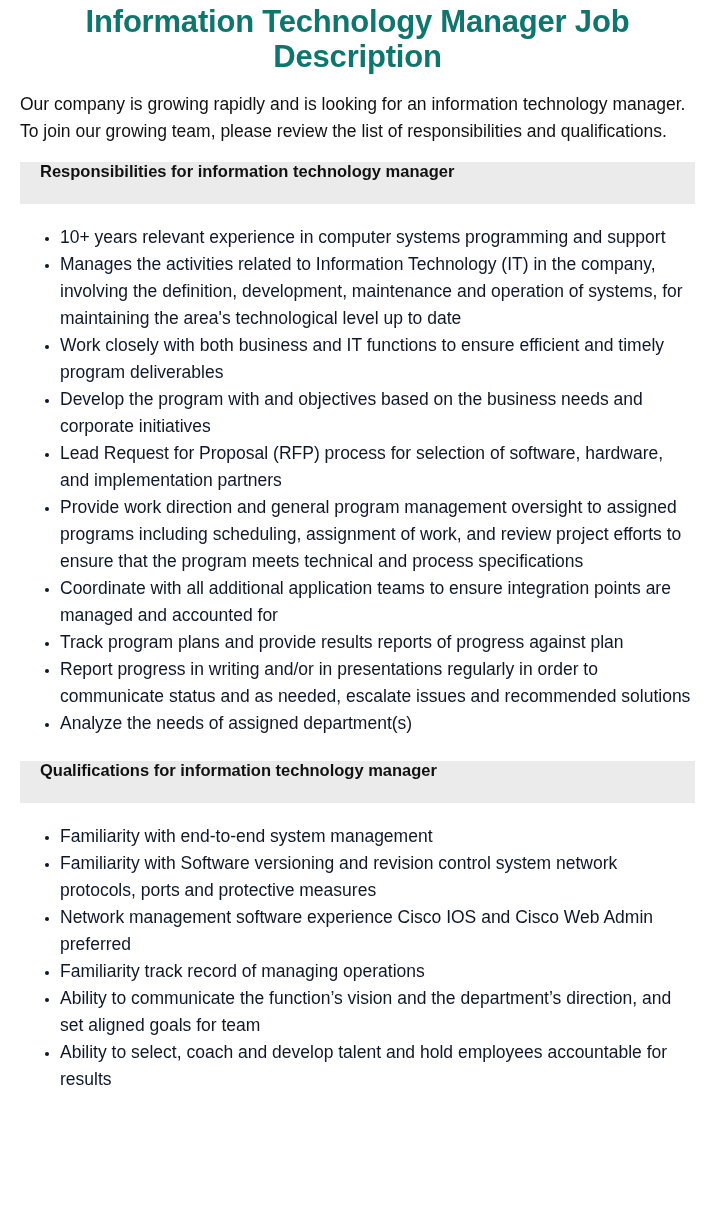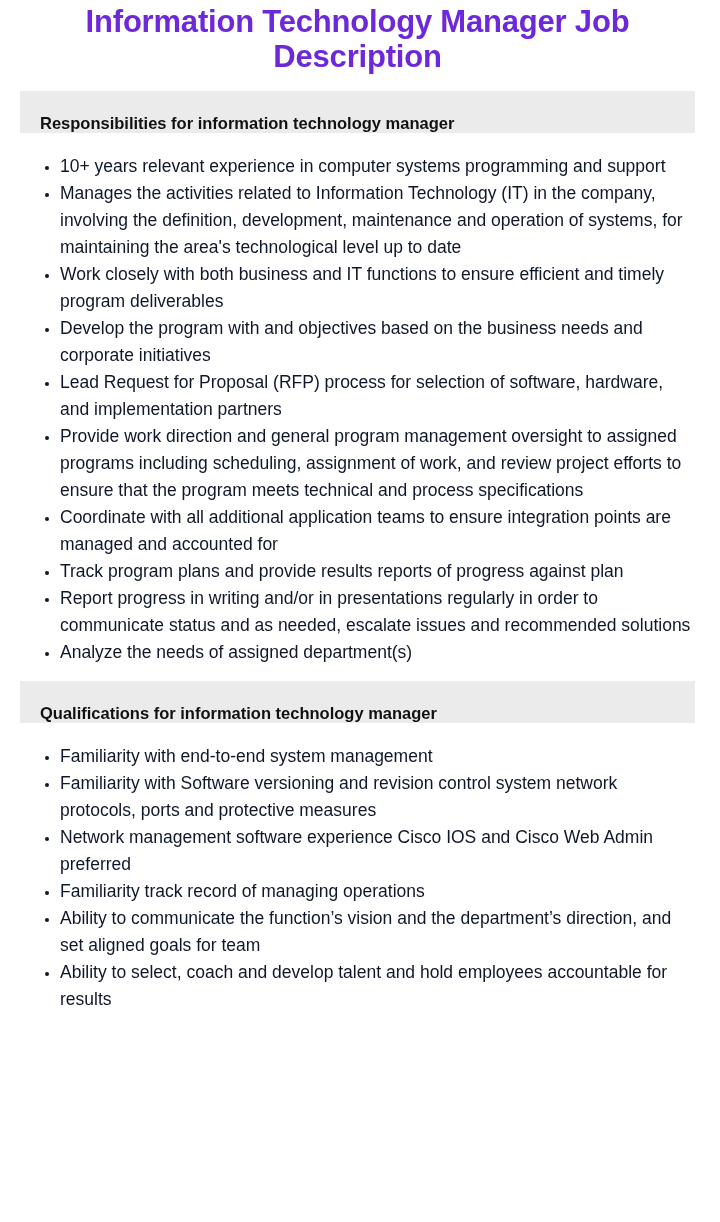--- a/index.html
+++ b/index.html
@@ -17,64 +17,65 @@
     .page {
       padding: 0 25px 0 20px;
     }
     h1.title {
       margin: 0;
       padding-top: 4px;
       text-align: center;
       font-size: 31px;
       line-height: 35px;
       font-weight: 700;
-      color: #6d28d9;
+      color: #0f766e;
       letter-spacing: -0.2px;
     }
     p.intro {
       margin: 17px 0 0 0;
       font-size: 17.5px;
       line-height: 27px;
       color: #111111;
     }
     .section-header {
       margin-top: 17px;
       background: #ebebeb;
       height: 42px;
       display: flex;
-      align-items: flex-end;
+      align-items: flex-start;
       padding-left: 20px;
       font-size: 16.5px;
       font-weight: 700;
       color: #111111;
     }
     ul.bullets {
       margin: 20px 0 0 0;
       padding-left: 40px;
       list-style: disc;
     }
     ul.bullets li {
       font-size: 17.5px;
       line-height: 27px;
       color: #0f172a;
       padding-left: 0;
     }
     ul.bullets li::marker {
       font-size: 14px;
     }
     .section-header.second {
-      margin-top: 15px;
+      margin-top: 24px;
     }
   </style>
 </head>
 <body>
 
 <div class="page">
   <h1 class="title">Information Technology Manager Job Description</h1>
 
+  <p class="intro">Our company is growing rapidly and is looking for an information technology manager. To join our growing team, please review the list of responsibilities and qualifications.</p>
 
   <div class="section-header">
     <span>Responsibilities for information technology manager</span>
   </div>
 
   <ul class="bullets">
     <li>10+ years relevant experience in computer systems programming and support</li>
     <li>Manages the activities related to Information Technology (IT) in the company, involving the definition, development, maintenance and operation of systems, for maintaining the area's technological level up to date</li>
     <li>Work closely with both business and IT functions to ensure efficient and timely program deliverables</li>
     <li>Develop the program with and objectives based on the business needs and corporate initiatives</li>

